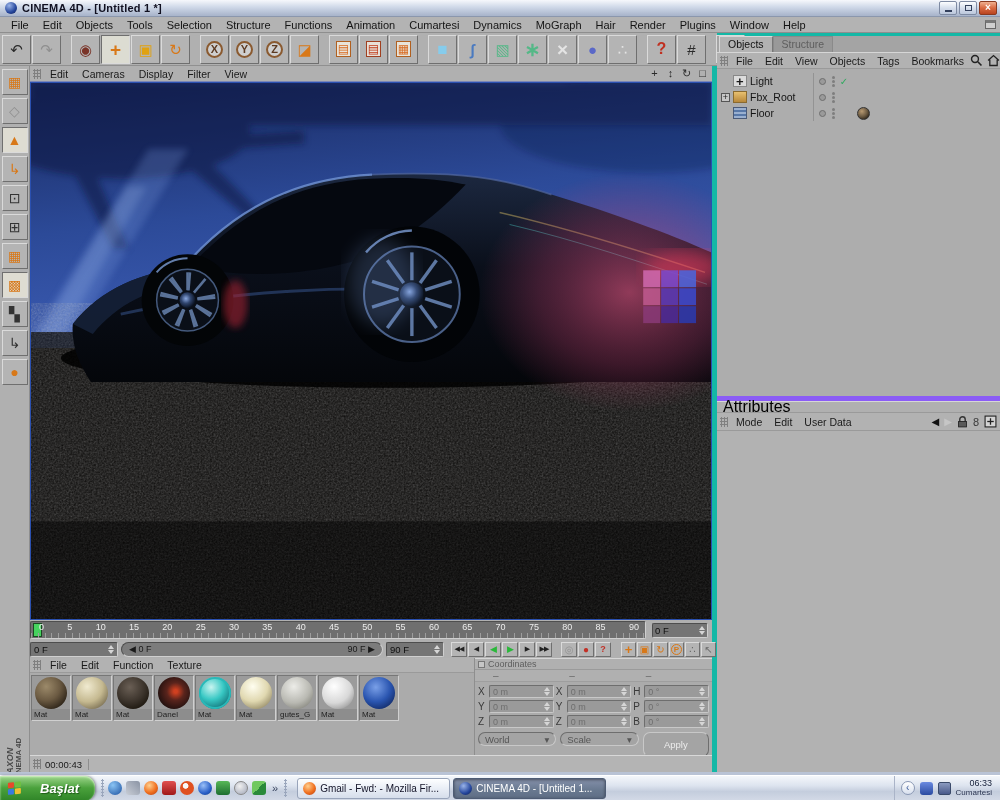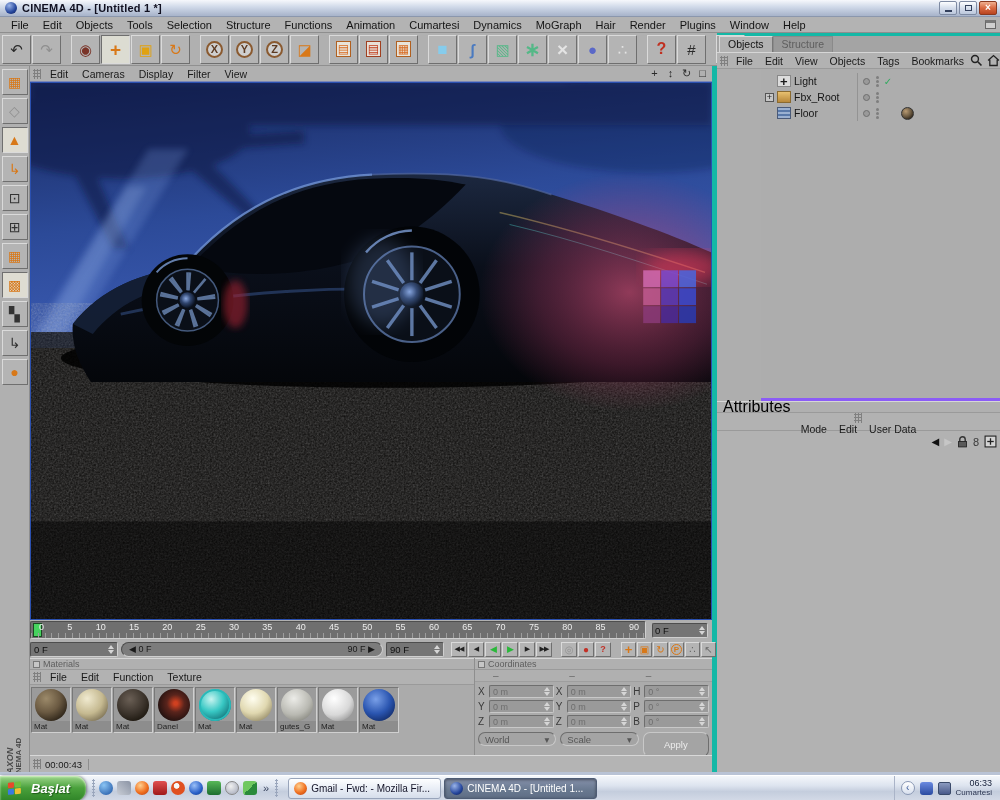--- a/index.html
+++ b/index.html
@@ -167,21 +167,21 @@
   
   .rightpanel{position:absolute;left:717px;top:36px;width:283px;height:736px;background:#aeaeae;}
   .rp-tabs{height:16px;display:flex;align-items:flex-end;padding-left:2px;background:#a4a4a4;}
   .tab{font-size:10.5px;padding:1px 8px 2px 8px;border:1px solid #8a8a8a;border-bottom:none;}
   .tab.active{background:#b2b2b2;color:#111;border-color:#d8d8d8 #777 transparent #d8d8d8;}
   .tab.inactive{background:#999;color:#5e5e5e;}
   .rp-menu{height:17px;display:flex;align-items:center;background:#b2b2b2;border-top:1px solid #d6d6d6;
     border-bottom:1px solid #9a9a9a;padding:0 3px;}
   .rp-menu .mi{font-size:10.5px;color:#1a1a1a;padding:0 6px;}
   .rp-menu .icons{margin-left:auto;display:flex;gap:4px;align-items:center;}
-  .rp-tree{height:332px;background:#adadad;padding-top:4px;border-bottom:3px solid #8b5cf6;margin-left:44px;}
+  .rp-tree{height:332px;background:#adadad;padding-top:4px;border-bottom:5px solid #8b5cf6;}
   .orow{display:flex;align-items:center;height:16px;padding-left:4px;gap:3px;}
   .oexp{width:9px;height:9px;font-size:9px;line-height:7px;text-align:center;color:#222;flex:0 0 auto;}
   .orow.expandable .oexp{border:1px solid #555;background:#c6c6c6;}
   .oicon{width:14px;height:12px;flex:0 0 auto;position:relative;}
   .icon-light{background:#dcdcdc;border:1px solid #888;}
   .icon-light::before{content:"+";position:absolute;left:2px;top:-2px;font-size:13px;font-weight:bold;color:#1a1a1a;}
   .icon-fbx{background:linear-gradient(#e8c070,#b8883a);border:1px solid #8a6a30;}
   .icon-floor{background:repeating-linear-gradient(0deg,#9ab0d0 0 2px,#5878a8 2px 4px);border:1px solid #4a5a78;}
   .icon-sky{width:13px;height:13px;border-radius:50%;background:radial-gradient(circle at 35% 30%,#cfe2ff,#3a6fd0 55%,#1a3a80);}
   .oname{font-size:10.5px;color:#141414;width:58px;}
@@ -189,37 +189,37 @@
   .vdot{width:7px;height:7px;border-radius:50%;background:#9a9a9a;border:1px solid #6e6e6e;flex:0 0 auto;}
   .vcol{display:flex;flex-direction:column;gap:1px;margin-left:3px;flex:0 0 auto;}
   .vcol i{width:3px;height:3px;border-radius:50%;background:#7e7e7e;display:block;}
   .ocheck{font-size:10px;color:#2faa5e;width:12px;text-align:center;flex:0 0 auto;}
   .check-off{visibility:hidden;}
   .otag{width:13px;height:13px;border-radius:50%;margin-left:4px;flex:0 0 auto;border:1px solid #333;}
   .tag-brown{background:radial-gradient(circle at 35% 30%,#b89a72,#6b5a42 50%,#241c12 88%);}
   .tag-blue{background:radial-gradient(circle at 35% 30%,#8ab0f0,#2a55b0 50%,#0d2258 88%);}
   .attr-title{height:12px;display:flex;align-items:center;background:#b0b0b0;border-top:1px solid #d6d6d6;
     border-bottom:1px solid #9a9a9a;padding:0 3px;gap:3px;}
-  .attr-menu{height:18px;display:flex;align-items:center;background:#b2b2b2;border-bottom:1px solid #9a9a9a;padding:0 3px;flex-direction:column;}
+  .attr-menu{height:18px;display:flex;align-items:center;background:#b2b2b2;border-bottom:1px solid #9a9a9a;padding:0 3px;}
   .attr-menu .mi{font-size:10.5px;color:#1a1a1a;padding:0 6px;}
   .attr-menu .icons{margin-left:auto;display:flex;gap:5px;align-items:center;}
   .arr-back{font-size:10px;color:#111;}
   .arr-fwd{font-size:10px;color:#c6c6c6;}
   .counter8{font-size:11px;color:#3a3a3a;}
   .rp-rest{height:357px;background:#b2b2b2;}
 
   
   .edge-strip{position:absolute;left:0;top:772px;width:1000px;height:3px;background:#b9c3d5;}
   .taskbar{position:absolute;left:0;top:775px;width:1000px;height:25px;
     background:linear-gradient(#f4f7fb,#dde4ef 40%,#c4cddd 65%,#d2d9e6);
     border-top:1px solid #fff;display:flex;align-items:center;}
   .startbtn{height:25px;padding:0 16px 0 7px;border-radius:0 11px 11px 0;
     background:linear-gradient(#9ed68c,#4aa13c 48%,#2f8427);
     box-shadow:inset 0 1px 2px #d2f2c4,1px 0 3px rgba(0,0,0,.45);
-    display:flex;align-items:center;gap:9px;flex:0 0 auto;}
+    display:flex;align-items:center;gap:18px;flex:0 0 auto;}
   .startbtn .label{color:#fff;font-size:13px;font-weight:bold;font-style:italic;text-shadow:1px 1px 1px #1e5a18;}
   .qlaunch{display:flex;align-items:center;gap:4px;padding:0 6px;flex:0 0 auto;}
   .qsep{width:3px;height:18px;background:radial-gradient(#9aa6bc 1px,transparent 1.2px) 0 0/3px 3px;}
   .qic{width:14px;height:14px;border-radius:3px;flex:0 0 auto;}
   .q1{border-radius:50%;background:radial-gradient(circle at 35% 30%,#8ac4f4,#1a50a0);}
   .q2{background:linear-gradient(45deg,#c8cdd6,#8a93a4);}
   .q3{border-radius:50%;background:radial-gradient(circle at 38% 32%,#ffd090,#f07020 55%,#b03a10);}
   .q4{background:linear-gradient(#e05050,#a01818);}
   .q5{border-radius:50%;background:radial-gradient(circle at 40% 35%,#f8f8f8 20%,#e05020 26%);}
   .q6{border-radius:50%;background:radial-gradient(circle at 38% 32%,#9ac0f8,#2a60c8 60%,#103a80);}
@@ -688,24 +688,20 @@
           </span>
           <span class="akbtn ak-off">
             <span>⊞</span>
           </span>
         </span>
     </div>
 
     <div class="panels">
 
       <div class="materials">
-        <div class="pane-title">
-          <span class="box"></span>
-          <span class="txt">Materials</span>
-        </div>
         <div class="pane-menu">
           <span class="grip"></span>
           <span style="display:flex;">
 
           <span class="mi">File</span>
               <span class="mi">Edit</span>
               <span class="mi">Function</span>
               <span class="mi">Texture</span>
             </span>
         </div>

